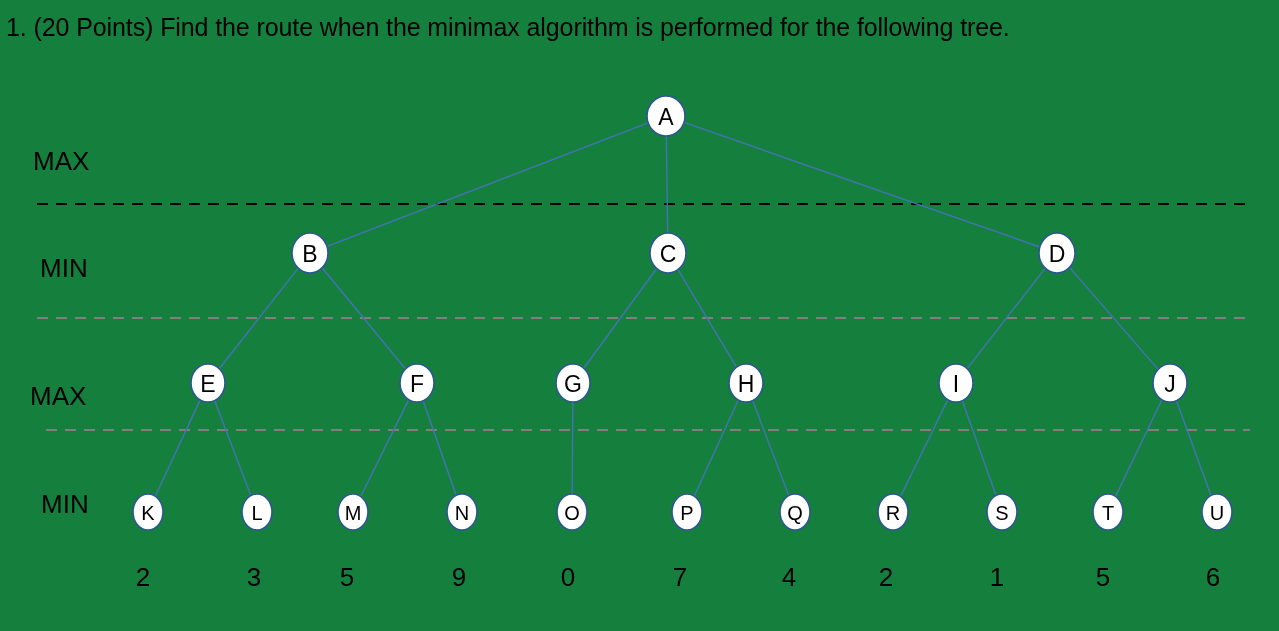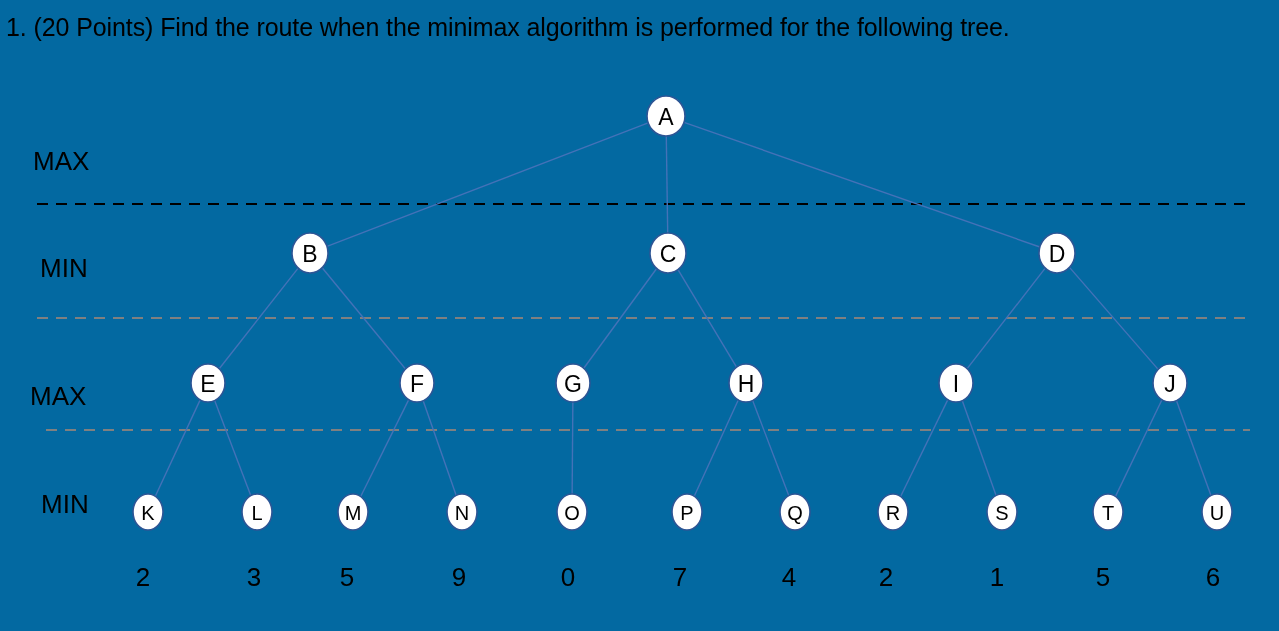--- a/index.html
+++ b/index.html
@@ -4,21 +4,21 @@
 <style>
   html, body {
     margin: 0;
     padding: 0;
     background: #ffffff;
   }
   #page {
     position: relative;
     width: 1279px;
     height: 631px;
-    background: #0369a1;
+    background: #15803d;
     overflow: hidden;
     font-family: "Liberation Sans", sans-serif;
   }
   #question-title {
     position: absolute;
     left: 6px;
     top: 10px;
     font-size: 25px;
     line-height: 34px;
     color: #000000;

